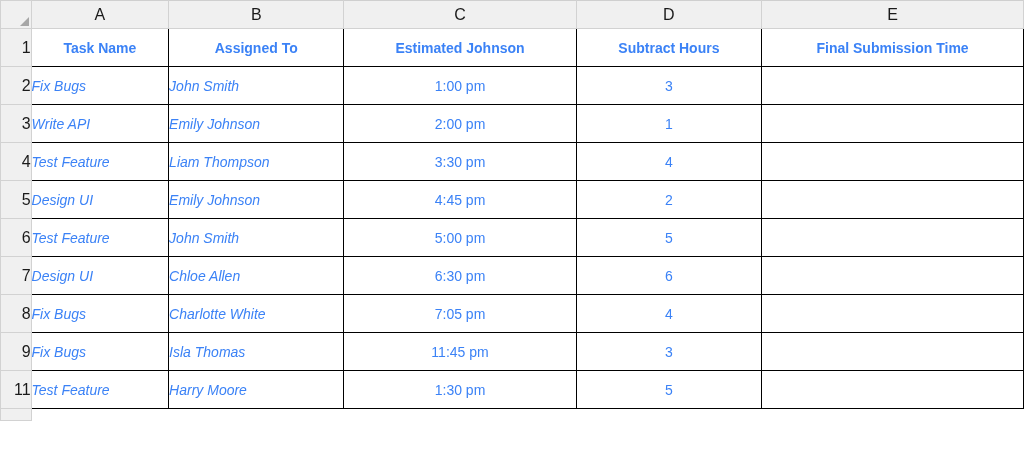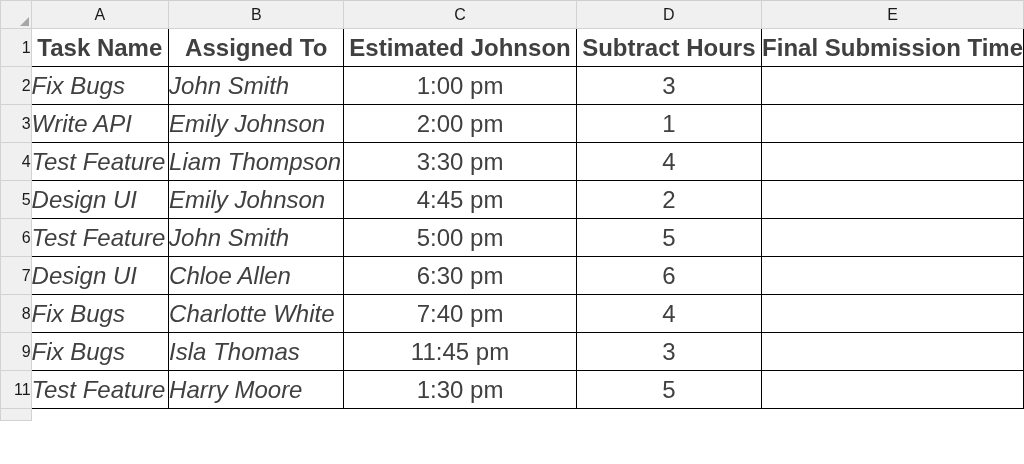--- a/index.html
+++ b/index.html
@@ -64,22 +64,22 @@
     text-align: right;
     padding-right: 4px;
     font-size: 16px;
     color: #1a1a1a;
     vertical-align: middle;
   }
   
   .cell {
     border: 1px solid #000000;
     height: 38px;
-    font-size: 24px;
-    color: #404040;
+    font-size: 14px;
+    color: #3b82f6;
     vertical-align: middle;
     padding: 0 6px;
     white-space: nowrap;
     overflow: hidden;
   }
   .hdrcell {
     font-weight: bold;
     text-align: center;
   }
   .left  { text-align: left; font-style: italic; }
@@ -183,21 +183,21 @@
         <td class="cell left">Chloe Allen</td>
         <td class="cell right">6:30 pm</td>
         <td class="cell right">6</td>
         <td class="cell left"></td>
       </tr>
 
       <tr>
         <td class="rowhdr">8</td>
         <td class="cell left">Fix Bugs</td>
         <td class="cell left">Charlotte White</td>
-        <td class="cell right">7:40 pm</td>
+        <td class="cell right">7:05 pm</td>
         <td class="cell right">4</td>
         <td class="cell left"></td>
       </tr>
 
       <tr>
         <td class="rowhdr">9</td>
         <td class="cell left">Fix Bugs</td>
         <td class="cell left">Isla Thomas</td>
         <td class="cell right">11:45 pm</td>
         <td class="cell right">3</td>

